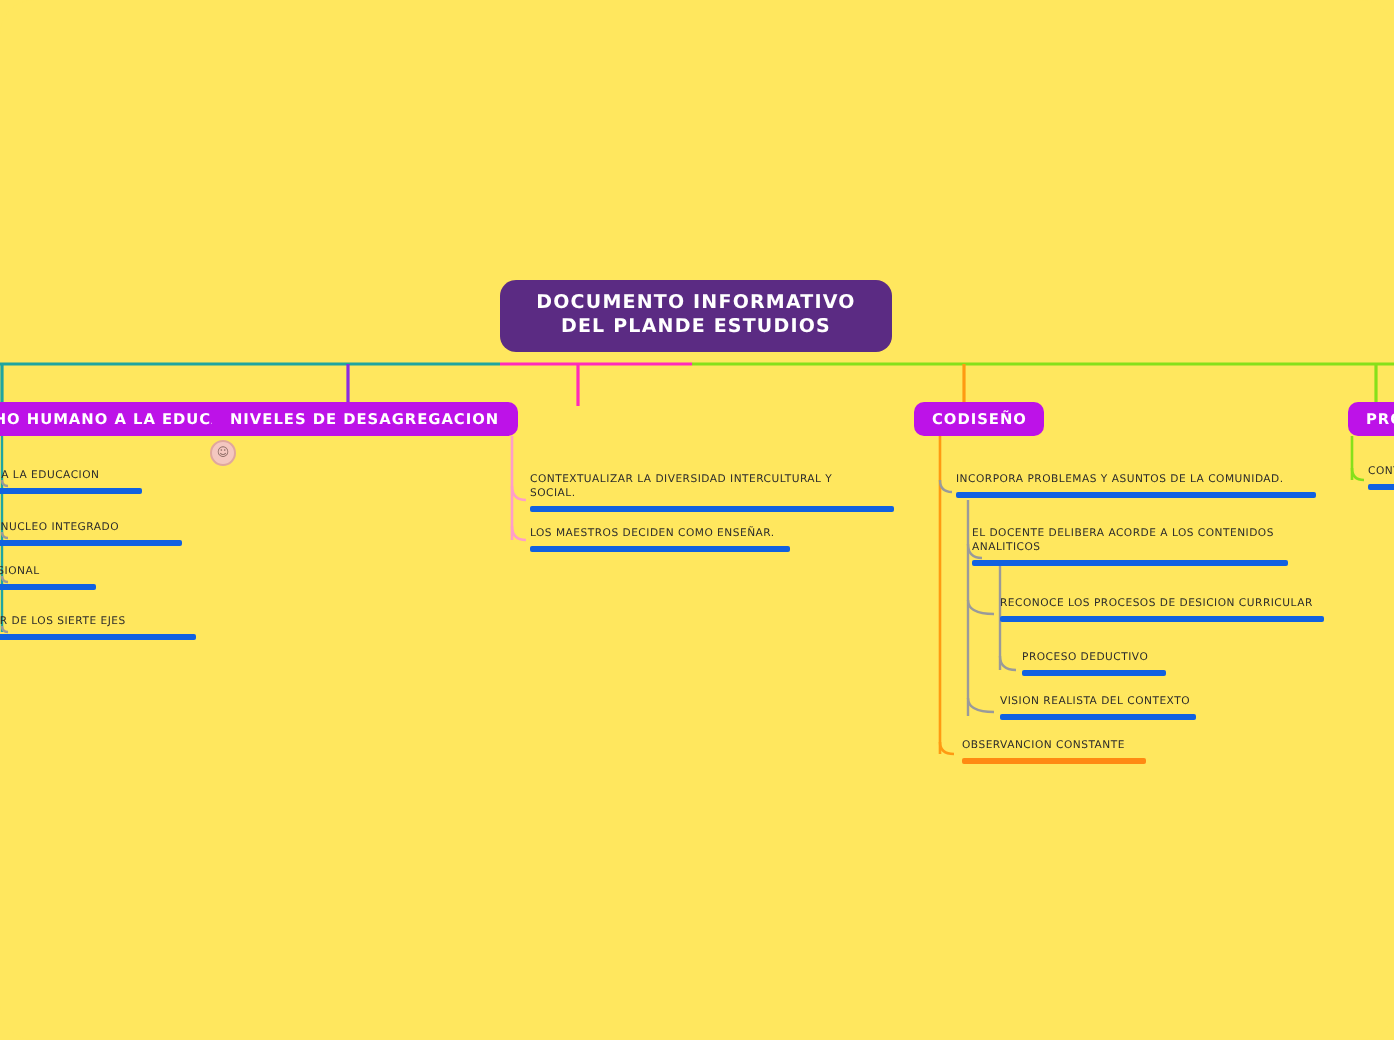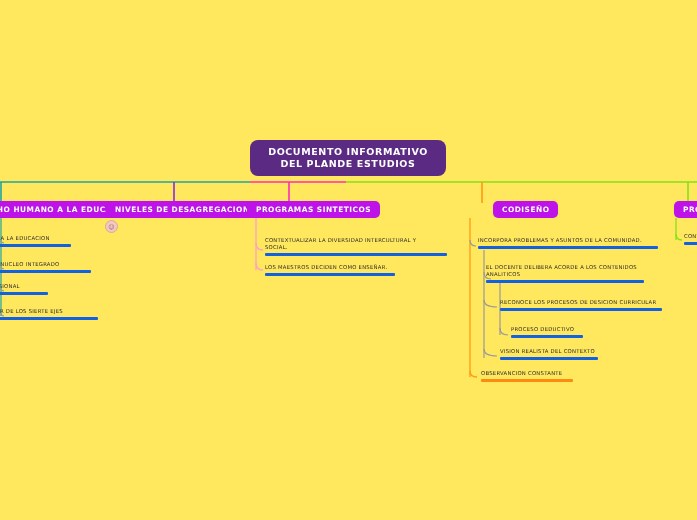--- a/index.html
+++ b/index.html
@@ -32,21 +32,21 @@
     height: 17px;
     font-size: 7.4px;
     border-radius: 5px;
     padding: 0 9px;
     white-space: nowrap;
     letter-spacing: .5px;
   }
   #branch-educacion  { left: -42px; top: 201px; }
   #branch-niveles    { left: 106px; top: 201px; }
   #branch-programas  { left: 247px; top: 201px; }
-  #branch-codiseno   { left: 457px; top: 201px; margin-left: 36px; }
+  #branch-codiseno   { left: 457px; top: 201px; }
   #branch-pro        { left: 674px; top: 201px; }
 
   .leaf { position: absolute; }
   .leaf .txt {
     font-size: 5.3px;
     color: #2b2b2b;
     letter-spacing: .25px;
     line-height: 7px;
     display: block;
     white-space: pre-line;
@@ -114,21 +114,20 @@
     <path d="M500 328 Q500 335 508 335" stroke="#9a9a9a" stroke-width="1.2" fill="none"></path>
 
     <path d="M676 218 L676 240" stroke="#86e01a" stroke-width="1.3" fill="none"></path>
     <path d="M676 234 Q676 240 682 240" stroke="#86e01a" stroke-width="1.3" fill="none"></path>
   </svg>
 
   <div class="node root">DOCUMENTO INFORMATIVO DEL PLANDE ESTUDIOS</div>
 
   <div class="node branch" id="branch-educacion">DERECHO HUMANO A LA EDUCACION</div>
   <div class="node branch" id="branch-niveles">NIVELES DE DESAGREGACION</div>
-  <div class="node branch" id="branch-programas">PROGRAMAS SINTETICOS</div>
   <div class="node branch" id="branch-codiseno">CODISEÑO</div>
   <div class="node branch" id="branch-pro">PROGRAMAS ANALITICOS</div>
 
   <div class="badge">☺</div>
 
   <div class="leaf" style="left:-57px; top:235px; width:128px;">
     <span class="txt">DERECHO HUMANO A LA EDUCACION</span>
     <span class="bar"></span>
   </div>
   <div class="leaf" style="left:-57px; top:261px; width:148px;">

